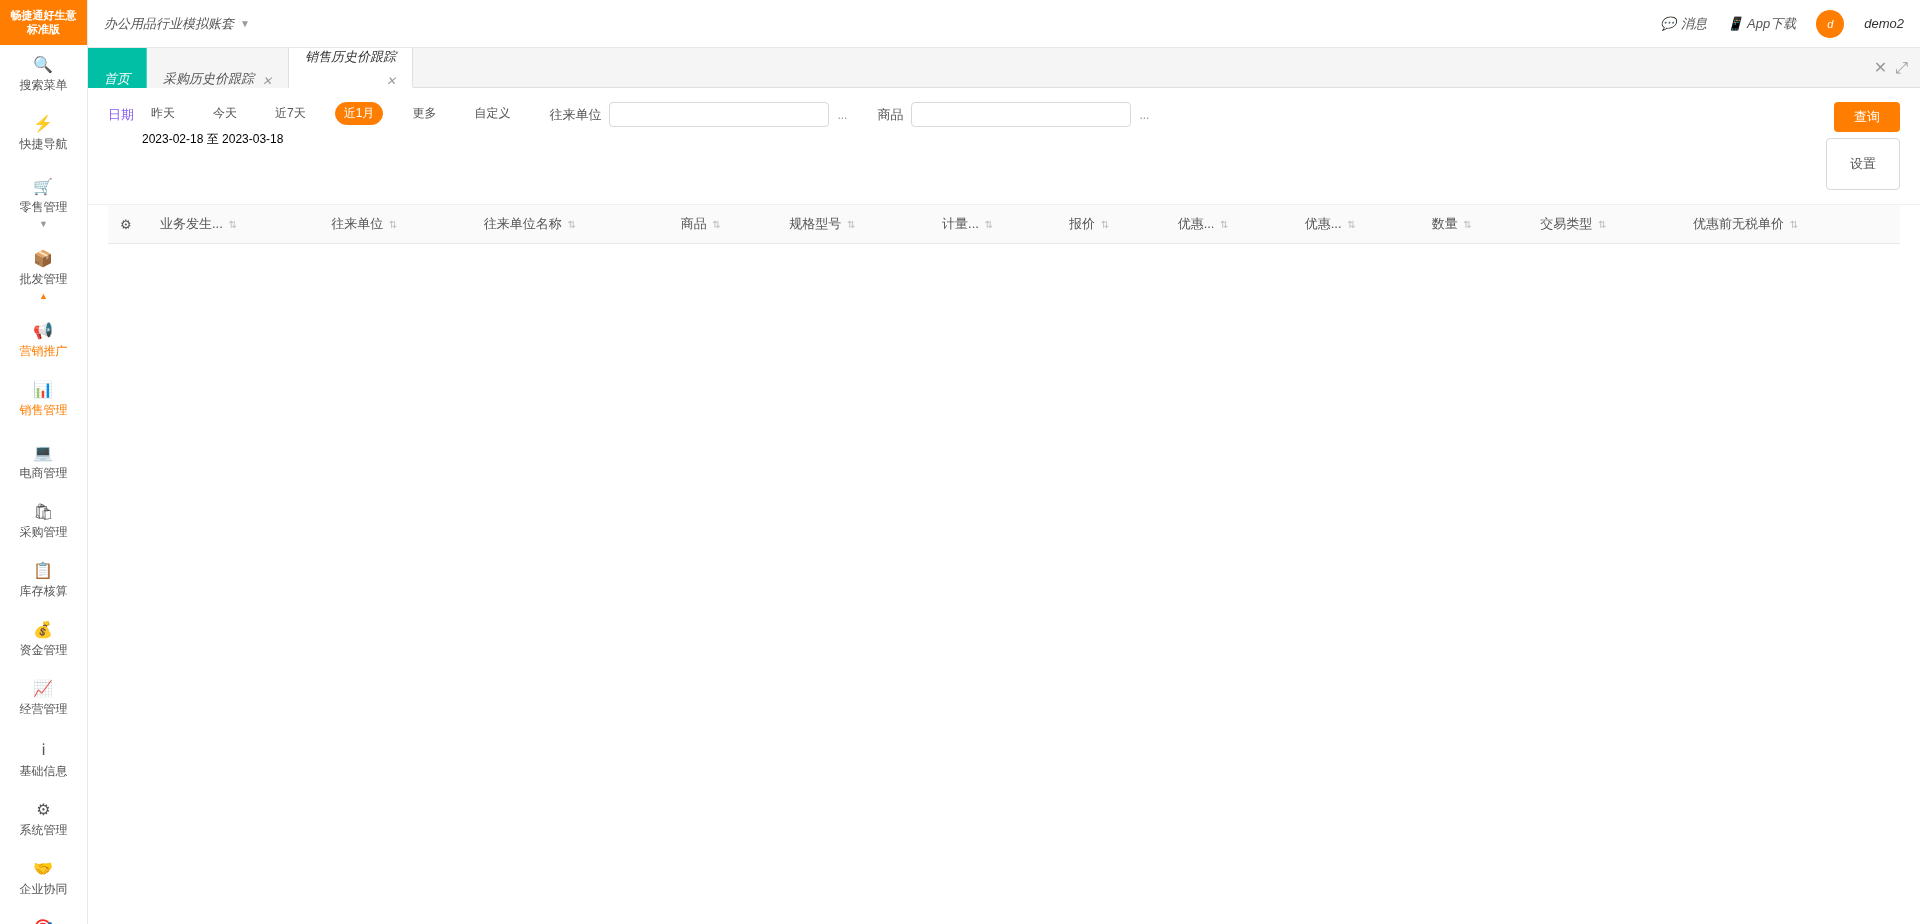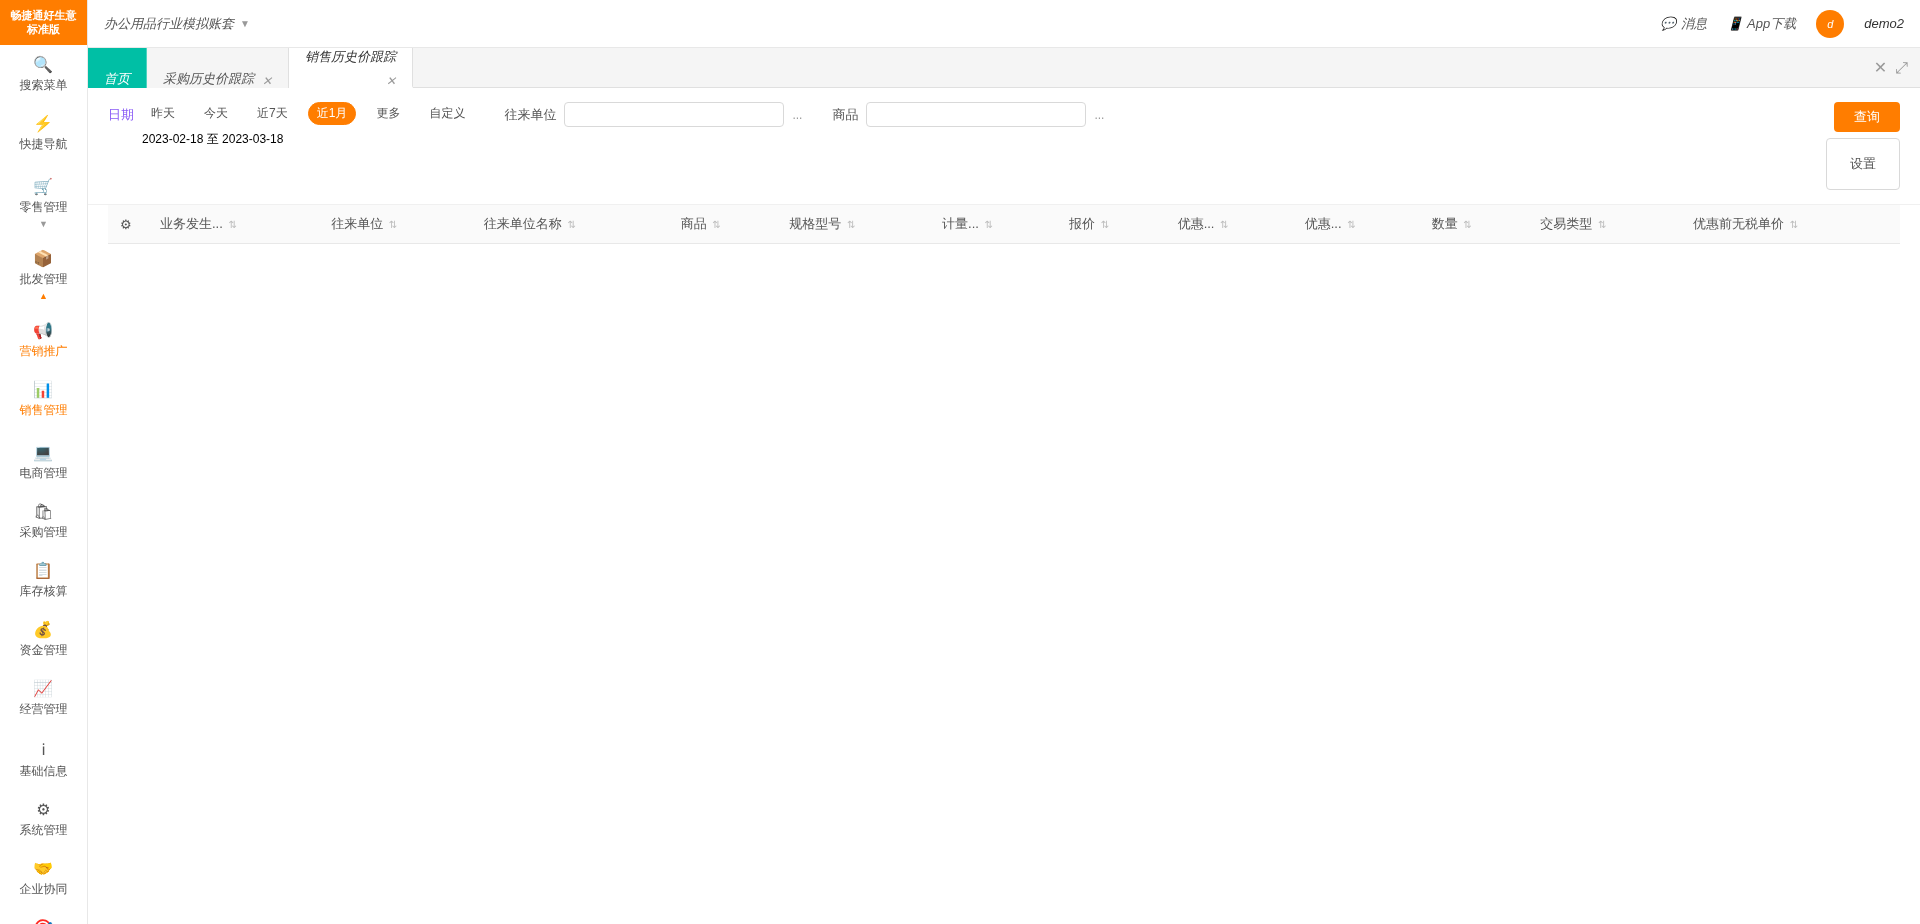--- a/index.html
+++ b/index.html
@@ -44,21 +44,21 @@
     .page-action-btn { display: flex; align-items: center; gap: 4px; color: #555; font-size: 13px; cursor: pointer; }
     .checkbox-wrapper { display: flex; align-items: center; gap: 4px; }
     .checkbox-checked { width: 14px; height: 14px; background: #ff7d00; border-radius: 2px; display: flex; align-items: center; justify-content: center; }
     .checkbox-checked::after { content: '✓'; color: #fff; font-size: 10px; }
 
     
     .filter-area { padding: 14px 20px; border-bottom: 1px solid #f0f0f0; display: flex; align-items: flex-start; gap: 30px; flex-wrap: wrap; }
     .filter-group { display: flex; align-items: flex-start; gap: 8px; }
     .filter-label { color: #8b5cf6; font-size: 13px; padding-top: 4px; white-space: nowrap; }
     .filter-options { display: flex; flex-direction: column; gap: 4px; }
-    .filter-date-btns { display: flex; align-items: center; gap: 11px; }
+    .filter-date-btns { display: flex; align-items: center; gap: 20px; }
     .date-btn { padding: 2px 8px; border-radius: 12px; font-size: 12px; cursor: pointer; color: #555; border: 1px solid transparent; }
     .date-btn.active { background: #ff7d00; color: #fff; border-color: #ff7d00; }
     .date-range-text { font-size: 12px; color: #000000; margin-top: 2px; }
 
     .filter-input-group { display: flex; align-items: center; gap: 8px; }
     .filter-input-label { color: #555; font-size: 13px; white-space: nowrap; }
     .filter-input { border: 1px solid #d9d9d9; border-radius: 4px; padding: 4px 10px; font-size: 13px; width: 180px; color: #333; outline: none; }
     .filter-input-dots { color: #999; font-size: 12px; cursor: pointer; }
 
     .search-btn { background: #ff7d00; color: #fff; border: none; border-radius: 4px; padding: 6px 20px; font-size: 13px; cursor: pointer; margin-left: 8px; }

